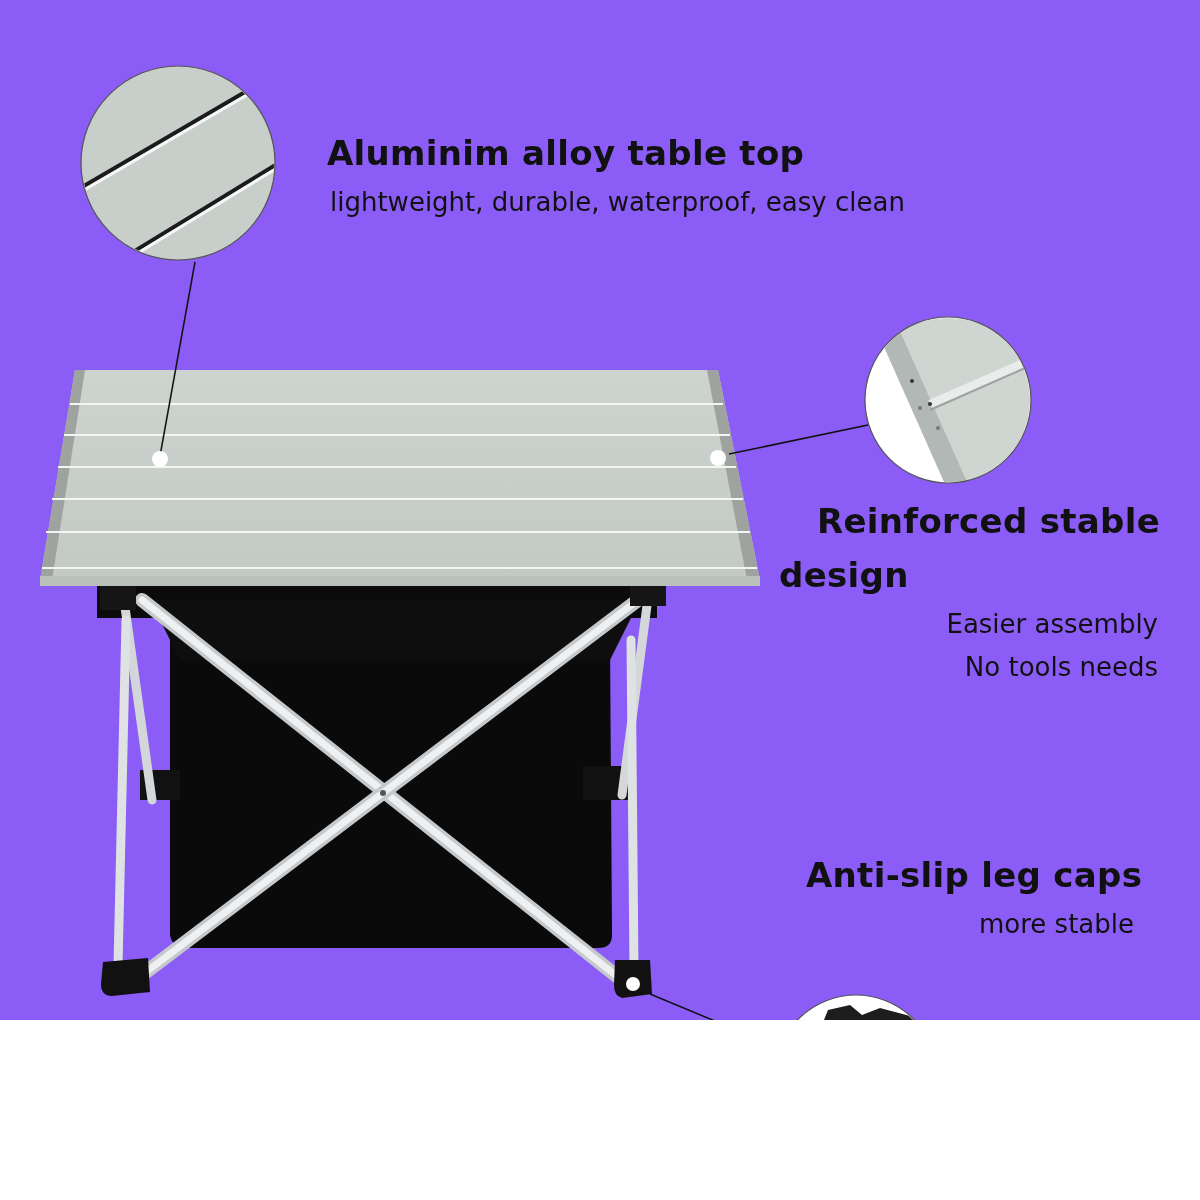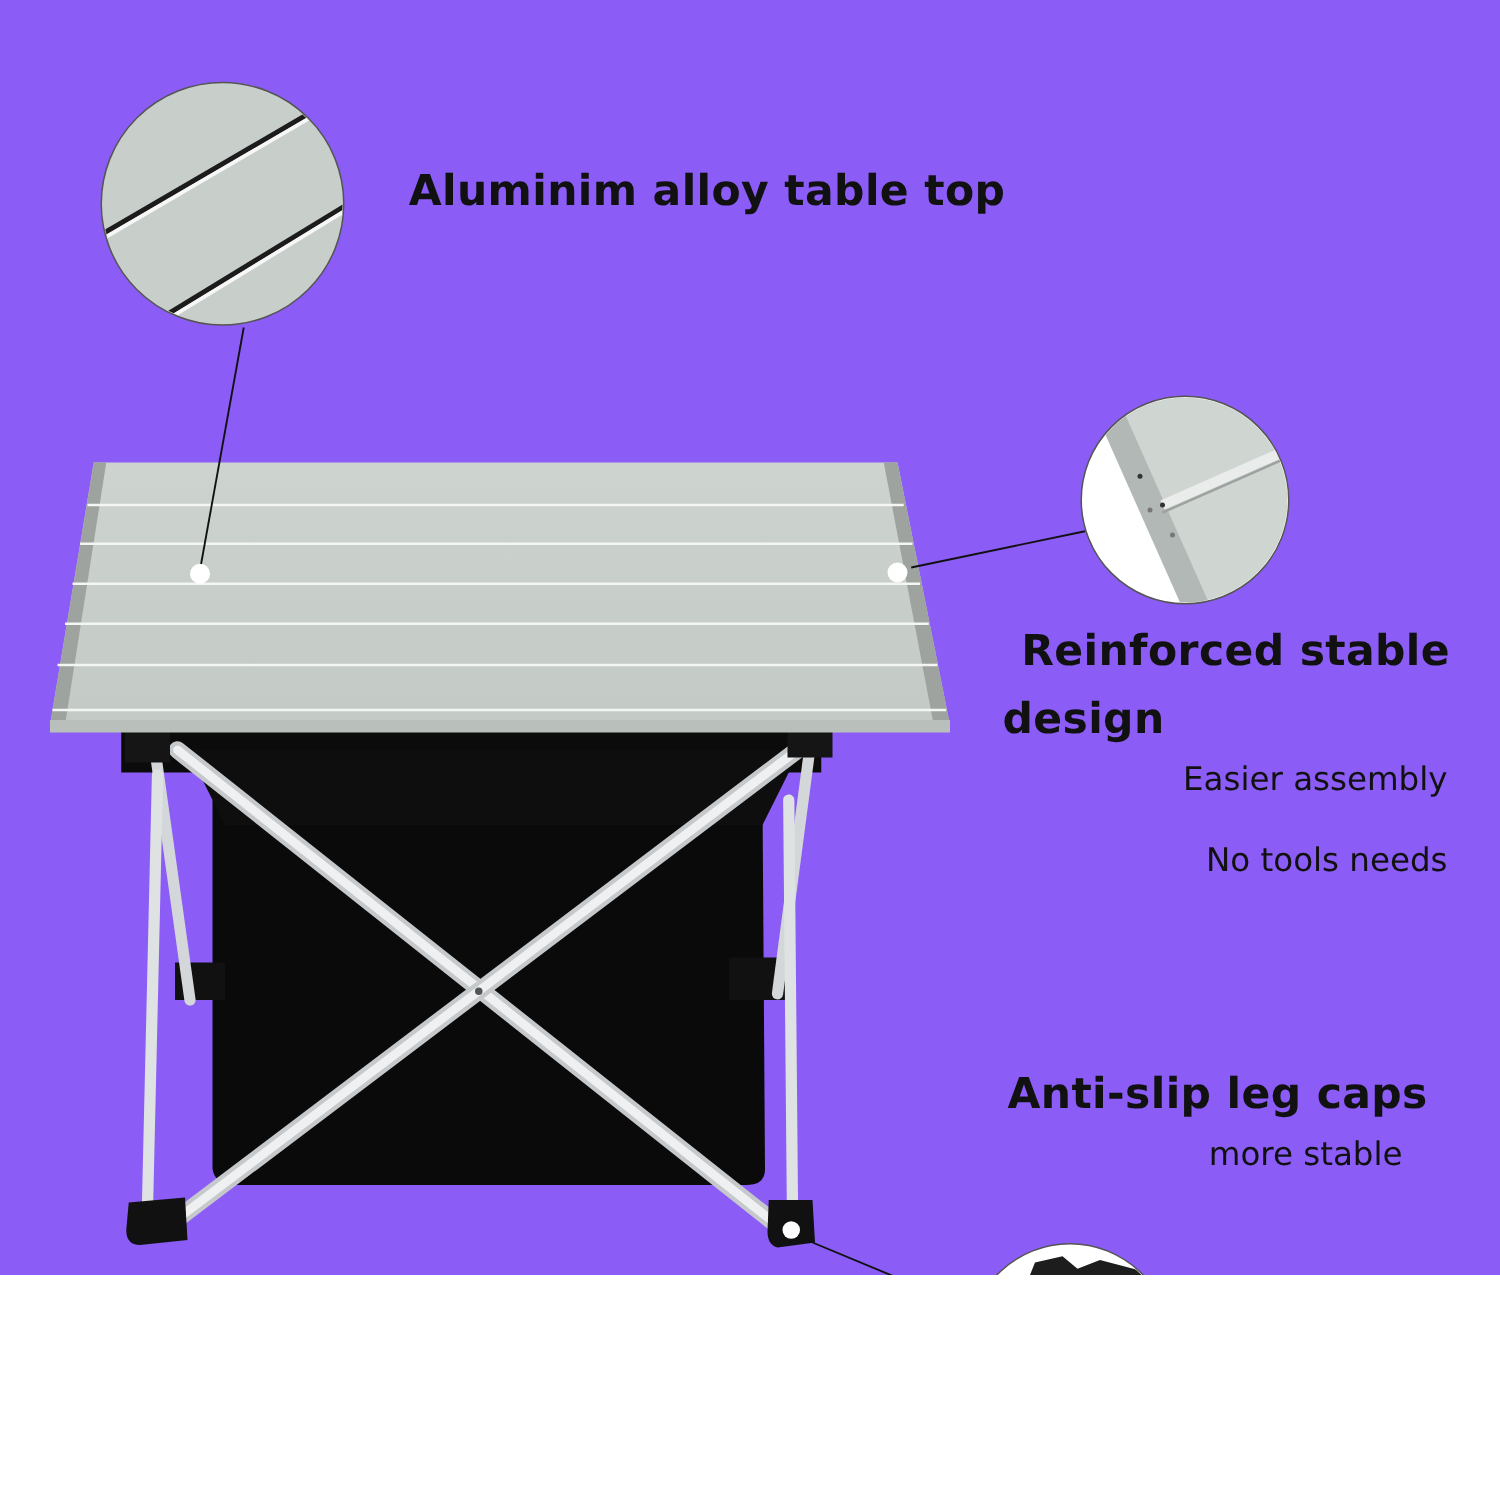--- a/index.html
+++ b/index.html
@@ -25,26 +25,26 @@
       font-size: 26px;
       color: #111111;
       line-height: 1.1;
     }
     .right { text-align: left; }
 
     #feat-top-title { left: 327px; top: 135px; }
     #feat-top-sub { left: 330px; top: 188px; }
 
     #feat-hinge-title1 { left: 817px; top: 503px; }
-    #feat-hinge-title2 { left: 802px; top: 557px; }
+    #feat-hinge-title2 { left: 779px; top: 557px; }
     #feat-hinge-sub1 { right: 42px; top: 610px; }
-    #feat-hinge-sub2 { right: 42px; top: 675px; }
+    #feat-hinge-sub2 { right: 42px; top: 653px; }
 
     #feat-caps-title { left: 806px; top: 857px; }
-    #feat-caps-sub { right: 78px; top: 910px; }
+    #feat-caps-sub { right: 66px; top: 910px; }
   </style>
 </head>
 <body>
 
 <div class="canvas">
 
   <svg class="art" viewBox="0 0 1200 1200">
     <defs>
       <linearGradient id="topGrad" x1="0" y1="0" x2="0" y2="1">
         <stop offset="0" stop-color="#cdd3cf"></stop>
@@ -158,20 +158,21 @@
           <line x1="803" y1="1070" x2="880" y2="1074"></line>
           <line x1="804" y1="1084" x2="880" y2="1088"></line>
         </g>
       </g>
       <circle cx="856" cy="1076" r="81" fill="none" stroke="#555" stroke-width="1.2"></circle>
       <line x1="650" y1="994" x2="775" y2="1046" stroke="#111" stroke-width="1.5"></line>
     </g>
   </svg>
 
   <div class="label title" id="feat-top-title">Aluminim alloy table top</div>
+  <div class="label sub" id="feat-top-sub">lightweight, durable, waterproof, easy clean</div>
 
   <div class="label title" id="feat-hinge-title1">Reinforced stable</div>
   <div class="label title" id="feat-hinge-title2">design</div>
   <div class="label sub right" id="feat-hinge-sub1">Easier assembly</div>
   <div class="label sub right" id="feat-hinge-sub2">No tools needs</div>
 
   <div class="label title" id="feat-caps-title">Anti-slip leg caps</div>
   <div class="label sub right" id="feat-caps-sub">more stable</div>
 </div>
 

